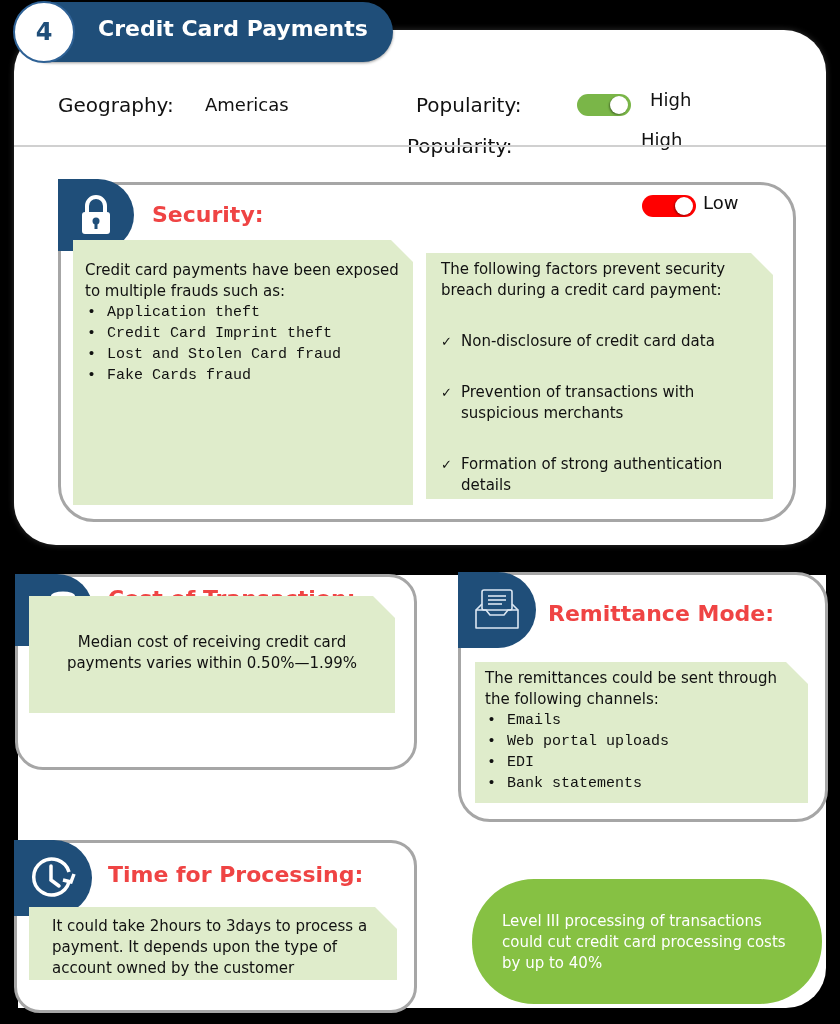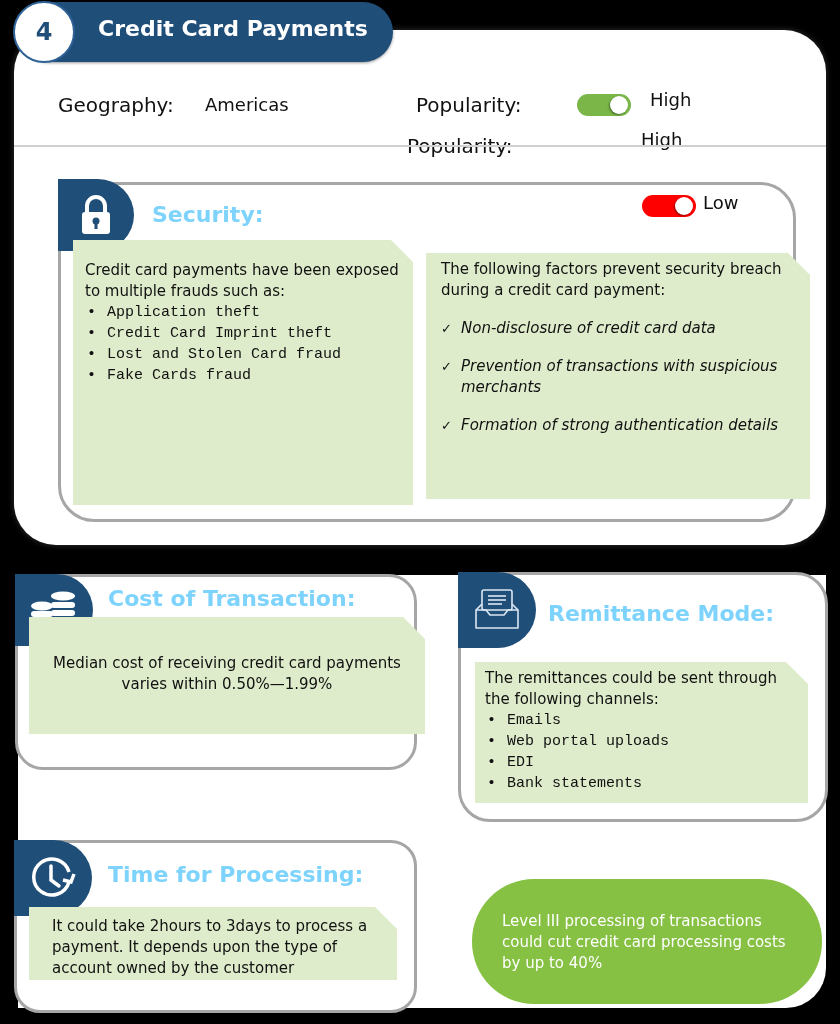--- a/index.html
+++ b/index.html
@@ -13,28 +13,28 @@
   .header-title { left:98px; top:16px; color:#fff; font-weight:bold; font-size:22px; }
   .num-circle { left:13px; top:1px; width:62px; height:62px; border-radius:50%; background:#fff; border:2px solid #2e6195; box-sizing:border-box;
                 display:flex; align-items:center; justify-content:center; color:#1f4e79; font-weight:bold; font-size:24px; }
   .label-bold { font-weight:normal; font-size:20px; }
   .value { font-size:18px; }
   .divider { left:14px; top:145px; width:812px; height:2px; background:#d0d0d0; }
   .toggle { width:54px; height:22px; border-radius:11px; position:absolute; }
   .toggle .knob { position:absolute; right:3px; top:2px; width:18px; height:18px; border-radius:50%; background:#fff; box-shadow:-1px 1px 2px rgba(0,0,0,0.4); }
   .card { position:absolute; border:3px solid #a6a6a6; border-radius:36px; background:#fff; box-sizing:border-box; }
   .icon-tab { position:absolute; background:#1f4e79; border-radius:0 40px 40px 0; display:flex; align-items:center; justify-content:center; }
-  .card-title { position:absolute; font-weight:bold; font-size:22px; color:#7dd3fc; }
+  .card-title { position:absolute; font-weight:bold; font-size:22px; color:#ef4444; }
   .green-box { position:absolute; background:#dfeccb; font-size:15px; line-height:21px; color:#111; box-sizing:border-box;
                clip-path: polygon(0 0, calc(100% - 22px) 0, 100% 22px, 100% 100%, 0 100%); }
   ul.bul { list-style:none; margin:0; padding:0; }
   ul.bul li { position:relative; padding-left:22px;font-family:Liberation Mono, monospace; }
   ul.bul li::before { content:"•"; position:absolute; left:2px; }
   ul.chk { list-style:none; margin:0; padding:0; }
-  ul.chk li { position:relative; padding-left:20px; margin-top:17px;font-style:italic; }
+  ul.chk li { position:relative; padding-left:20px; margin-top:30px; }
   ul.chk li::before { content:"✓"; position:absolute; left:0; font-size:13px; }
   .red { color:#ff0000; }
   .pill-green { position:absolute; left:472px; top:879px; width:350px; height:125px; background:#86c143; border-radius:62px;
                 color:#fff; font-size:15px; line-height:21px; box-sizing:border-box; padding:32px 30px 0 30px; }
 </style>
 </head>
 <body>
 
 <div class="panel top-panel"></div>
 <div class="panel bottom-panel"></div>
@@ -72,21 +72,21 @@
 <div class="green-box" style="left:73px;top:240px;width:340px;height:265px;padding:20px 12px 0 12px;">
   <div>Credit card payments have been exposed to multiple frauds such as:</div>
   <ul class="bul">
     <li>Application theft</li>
     <li>Credit Card Imprint theft</li>
     <li>Lost and Stolen Card fraud</li>
     <li>Fake Cards fraud</li>
   </ul>
 </div>
 
-<div class="green-box" style="left:426px;top:253px;width:384px;height:246px;padding:6px 28px 0 15px;">
+<div class="green-box" style="left:426px;top:253px;width:347px;height:246px;padding:6px 28px 0 15px;">
   <div>The following factors prevent security breach during a credit card payment:</div>
   <ul class="chk">
     <li>Non-disclosure of credit card data</li>
     <li>Prevention of transactions with suspicious merchants</li>
     <li>Formation of strong authentication details</li>
   </ul>
 </div>
 
 <div class="card" style="left:15px;top:574px;width:402px;height:196px;border-radius:28px;"></div>
 <div class="icon-tab" style="left:15px;top:574px;width:78px;height:72px;">
@@ -97,21 +97,21 @@
       <rect x="2" y="29" width="22" height="6" rx="3"></rect>
       <ellipse cx="34" cy="6" rx="12" ry="4.5"></ellipse>
       <rect x="22" y="12" width="24" height="6" rx="3"></rect>
       <rect x="22" y="20" width="24" height="6" rx="3"></rect>
       <rect x="22" y="28" width="24" height="6" rx="3"></rect>
       <rect x="22" y="35" width="24" height="5" rx="2.5"></rect>
     </g>
   </svg>
 </div>
 <div class="card-title" style="left:108px;top:586px;">Cost of Transaction:</div>
-<div class="green-box" style="left:29px;top:617px;width:396px;height:117px;padding:36px 14px 0 14px;text-align:center;">
+<div class="green-box" style="left:29px;top:596px;width:366px;height:117px;padding:36px 14px 0 14px;text-align:center;">
   <div>Median cost of receiving credit card payments varies within 0.50%—1.99%</div>
 </div>
 
 <div class="card" style="left:458px;top:572px;width:370px;height:250px;border-radius:32px;"></div>
 <div class="icon-tab" style="left:458px;top:572px;width:78px;height:76px;">
   <svg width="46" height="44" viewBox="0 0 46 44">
     <g fill="none" stroke="#dbe6f2" stroke-width="1.6">
       <rect x="8" y="2" width="30" height="20" rx="2"></rect>
       <path d="M2 22 H12 L16 27 H30 L34 22 H44 V40 H2 Z" stroke-linejoin="round"></path>
       <path d="M2 22 L8 16 M44 22 L38 16"></path>

